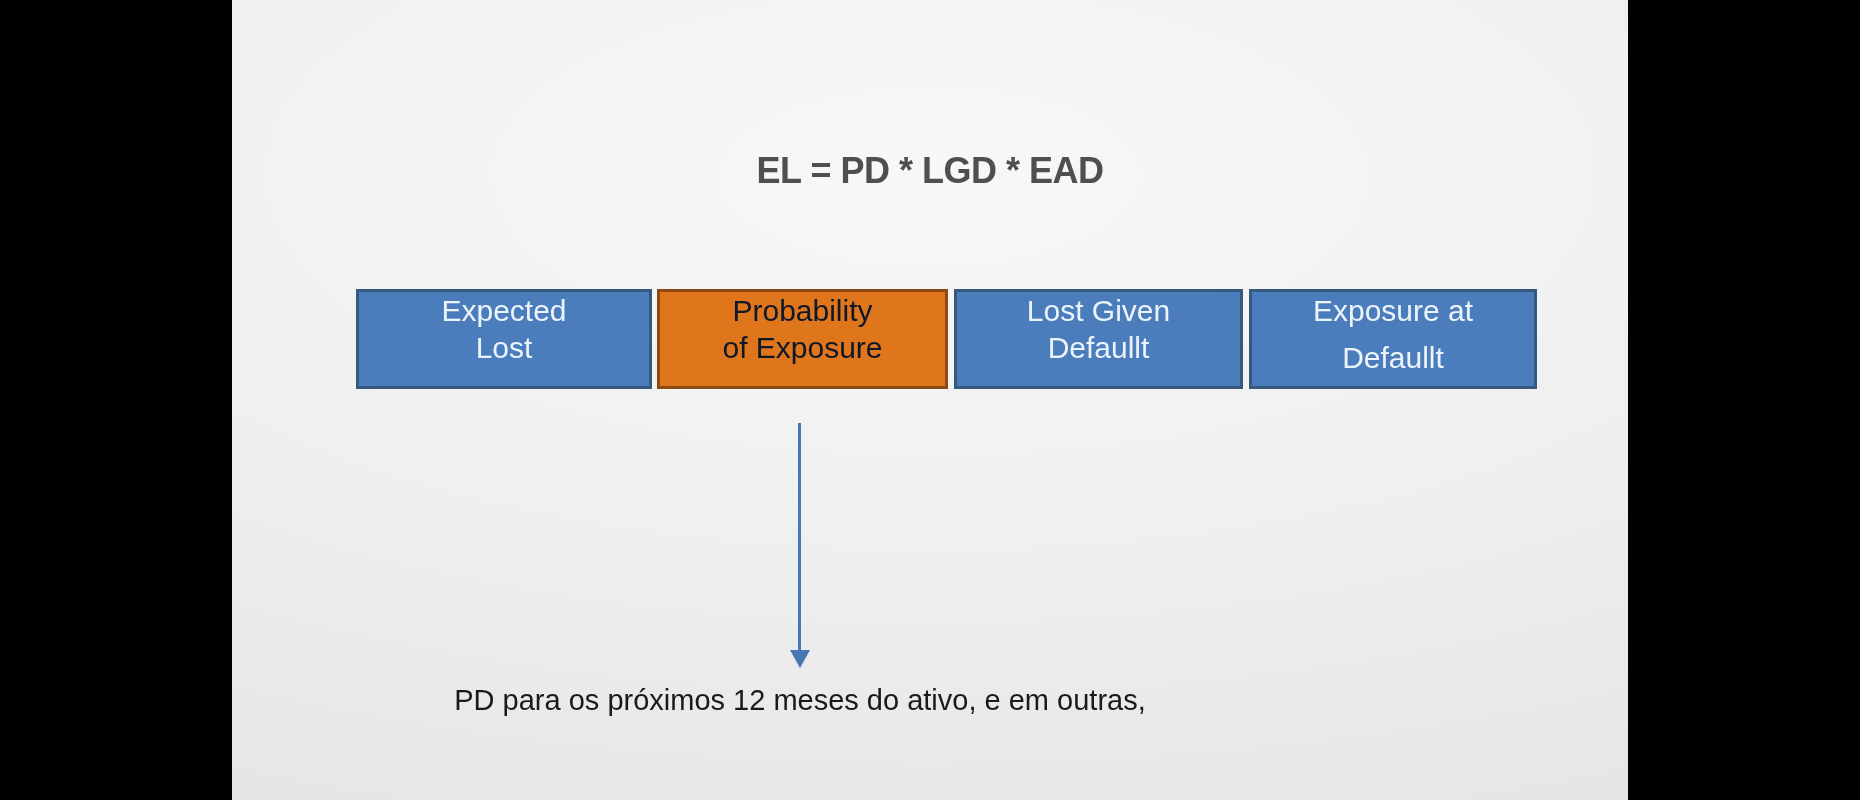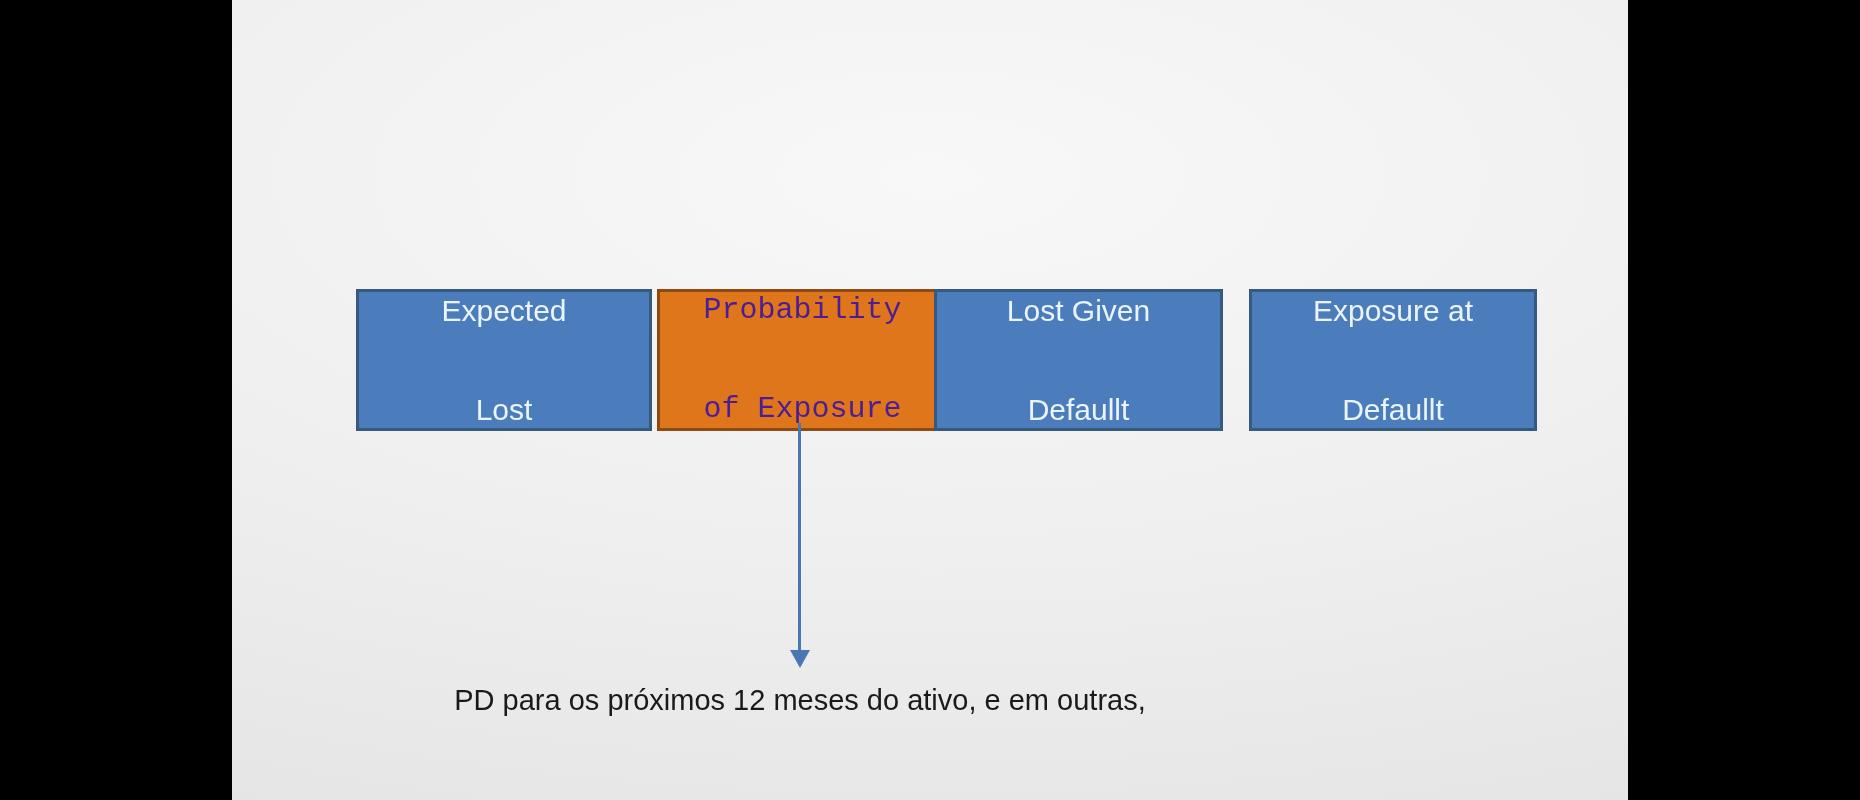--- a/index.html
+++ b/index.html
@@ -12,50 +12,51 @@
   .letterbox.right{left:1628px;width:232px;}
   .slide{
     position:absolute;left:232px;top:0;width:1396px;height:800px;overflow:hidden;
     background:radial-gradient(ellipse 130% 95% at 50% 22%, #f8f8f8 0%, #efefef 50%, #e3e3e3 100%);
   }
   .formula{
     position:absolute;left:0;top:150px;width:100%;text-align:center;
     font-size:36px;font-weight:bold;color:#4f4f4f;letter-spacing:-0.5px;
   }
   .box{
-    position:absolute;top:289px;height:142px;box-sizing:border-box;
-    display:flex;flex-direction:column;align-items:center;justify-content:space-between;
+    position:absolute;top:289px;height:100px;box-sizing:border-box;
+    display:flex;flex-direction:column;align-items:center;justify-content:flex-start;
     font-size:30px;line-height:37px;color:#ecf4fb;text-align:center;
   }
   .box.blue{background:#4b7dbd;border:3px solid #35597f;}
-  .box.orange{background:#e0761b;border:3px solid #8e4a12;color:#4c1d95;font-family:Liberation Mono, monospace;}
+  .box.orange{background:#e0761b;border:3px solid #8e4a12;color:#0f172a;}
   .box1{left:124px;width:296px;}
   .box2{left:425px;width:291px;}
-  .box3{left:702px;width:289px;}
-  .box4{left:1017px;width:288px;}
+  .box3{left:722px;width:289px;}
+  .box4{left:1017px;width:288px;gap:10px;}
   .arrow-line{position:absolute;left:566px;top:423px;width:3px;height:230px;background:#4778b3;}
   .arrow-head{
     position:absolute;left:558px;top:650px;width:0;height:0;
     border-left:10px solid transparent;border-right:10px solid transparent;
     border-top:18px solid #4778b3;
   }
   .annotation{
     position:absolute;left:68px;top:679px;width:1000px;text-align:center;
     font-size:29px;line-height:42.5px;color:#1a1a1a;
   }
 </style>
 </head>
 <body>
 
 <div class="stage">
 
   <div class="letterbox left"></div>
 
   <div class="slide">
 
+    <div class="formula">EL = PD * LGD * EAD</div>
 
     <div class="box blue box1">
       <span>Expected</span>
       <span>Lost</span>
     </div>
 
     <div class="box orange box2">
       <span>Probability</span>
       <span>of Exposure</span>
     </div>

